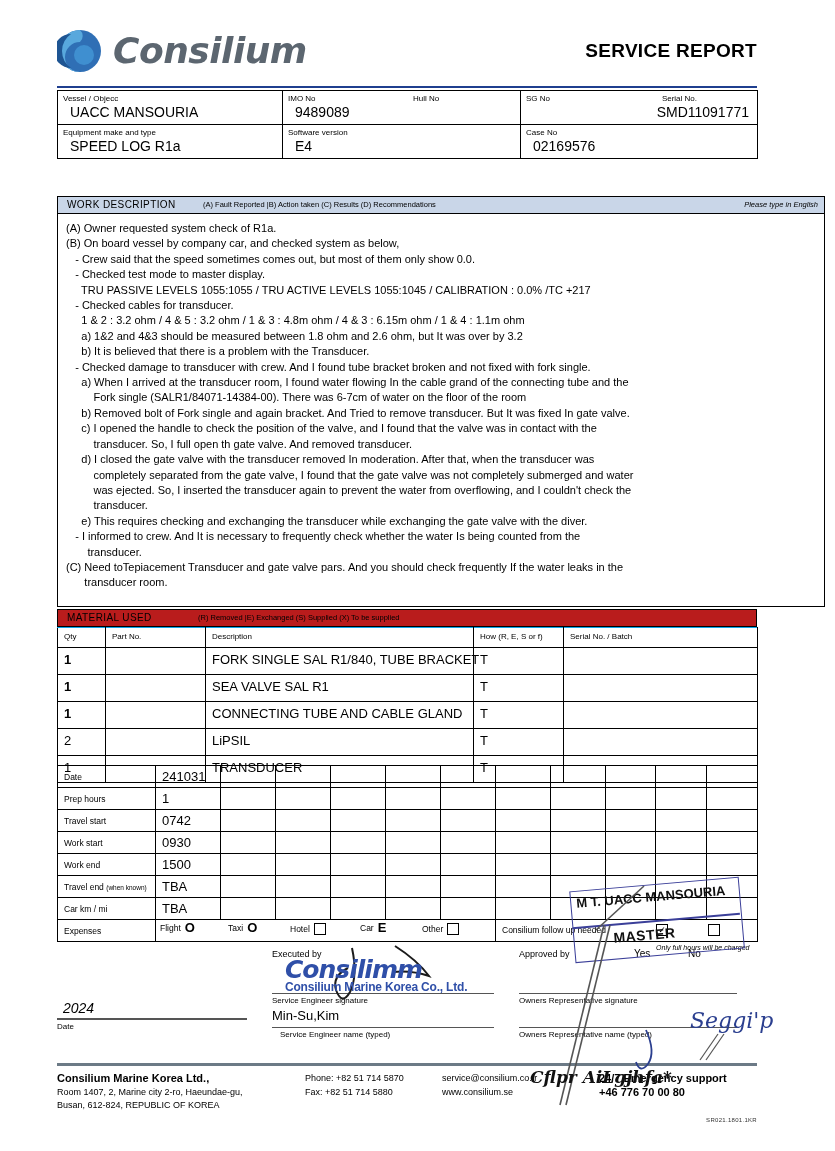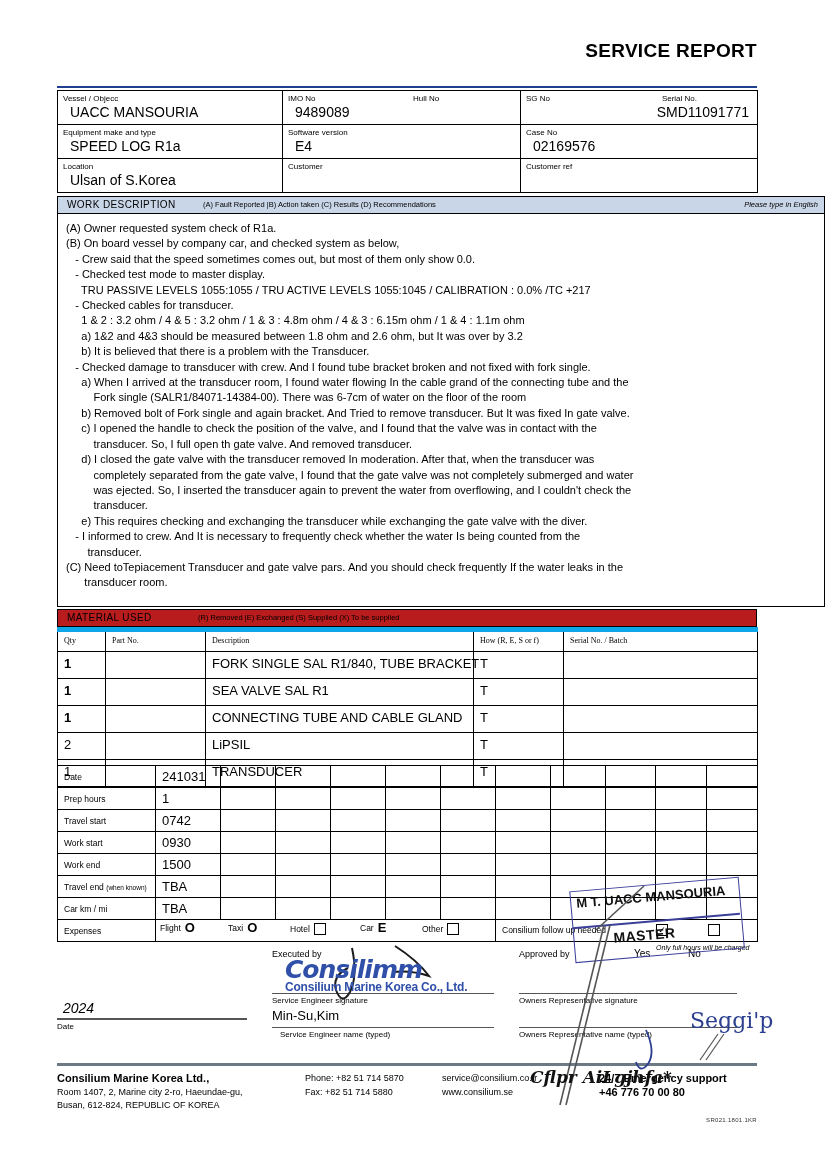--- a/index.html
+++ b/index.html
@@ -171,21 +171,21 @@
     font-size: 10px;
     letter-spacing: 0.4px;
   }
   .mat-legend {
     position: absolute;
     left: 140px; top: 3px;
     font-size: 7.5px;
   }
   table.mat-tbl { border-collapse: collapse; table-layout: fixed; width: 100%; }
   table.mat-tbl td { border: 1px solid #000; border-top: none; padding: 0; }
-  table.mat-tbl tr:first-child td { border-top: 5px solid #0ea5e9; font-family: Liberation Serif, serif; }
+  table.mat-tbl tr:first-child td { border-top: 1px solid #0ea5e9; }
   .mat-colhead {
     font-size: 8px;
     line-height: 11px;
     padding: 3px 0 3px 6px;
     height: 13px;
   }
   .mat-cell {
     font-size: 13px;
     line-height: 16px;
     padding: 4px 0 4px 6px;
@@ -415,29 +415,39 @@
     font-weight: bold;
     font-style: italic;
     color: #111;
     white-space: nowrap;
   }
   .blue-big {
     position: absolute;
     left: 575px; top: 1008px;
     font-family: "DejaVu Serif", serif;
     font-size: 22px;
+    font-style: italic;
     color: #2b3f8f;
   }
 </style>
 </head>
 <body>
 
 <div class="page">
 
   <div class="header">
+    <div class="logo-wrap">
+      <svg class="logo-mark" viewBox="0 0 46 46">
+        <circle cx="23" cy="23" r="21" fill="#2f6fb5"></circle>
+        <path d="M23 2a21 21 0 0 0 0 42 15 15 0 0 1 0-30 8 8 0 0 0 0-12z" fill="#58a8dd"></path>
+        <path d="M14 6a21 21 0 0 0-9 17 21 21 0 0 0 9 17 17 17 0 0 1 0-34z" fill="#1e5593"></path>
+        <circle cx="27" cy="27" r="10" fill="#3f8fd0"></circle>
+      </svg>
+      <div class="logo-text">Consilium</div>
+    </div>
     <div class="report-title">SERVICE REPORT</div>
   </div>
   <div class="header-rule"></div>
 
   <div class="idblock">
     <table class="grid">
       <colgroup>
           <col style="width:225px">
           <col style="width:238px">
           <col style="width:237px">
@@ -466,34 +476,20 @@
           </td>
           <td>
             <div class="cap">Software version</div>
             <div class="val">E4</div>
           </td>
           <td>
             <div class="cap">Case No</div>
             <div class="val">02169576</div>
           </td>
         </tr>
-        <tr>
-          <td>
-            <div class="cap">Location</div>
-            <div class="val">Ulsan of S.Korea</div>
-          </td>
-          <td>
-            <div class="cap">Customer</div>
-            <div class="val"></div>
-          </td>
-          <td>
-            <div class="cap">Customer ref</div>
-            <div class="val"></div>
-          </td>
-        </tr>
       </tbody>
     </table>
   </div>
 
   <div class="workdesc">
     <div class="wd-header">
       <span class="wd-title">WORK  DESCRIPTION</span>
       <span class="wd-legend">(A) Fault Reported   |B) Action taken   (C) Results   (D) Recommendations</span>
       <span class="wd-note">Please type in English</span>
     </div>

